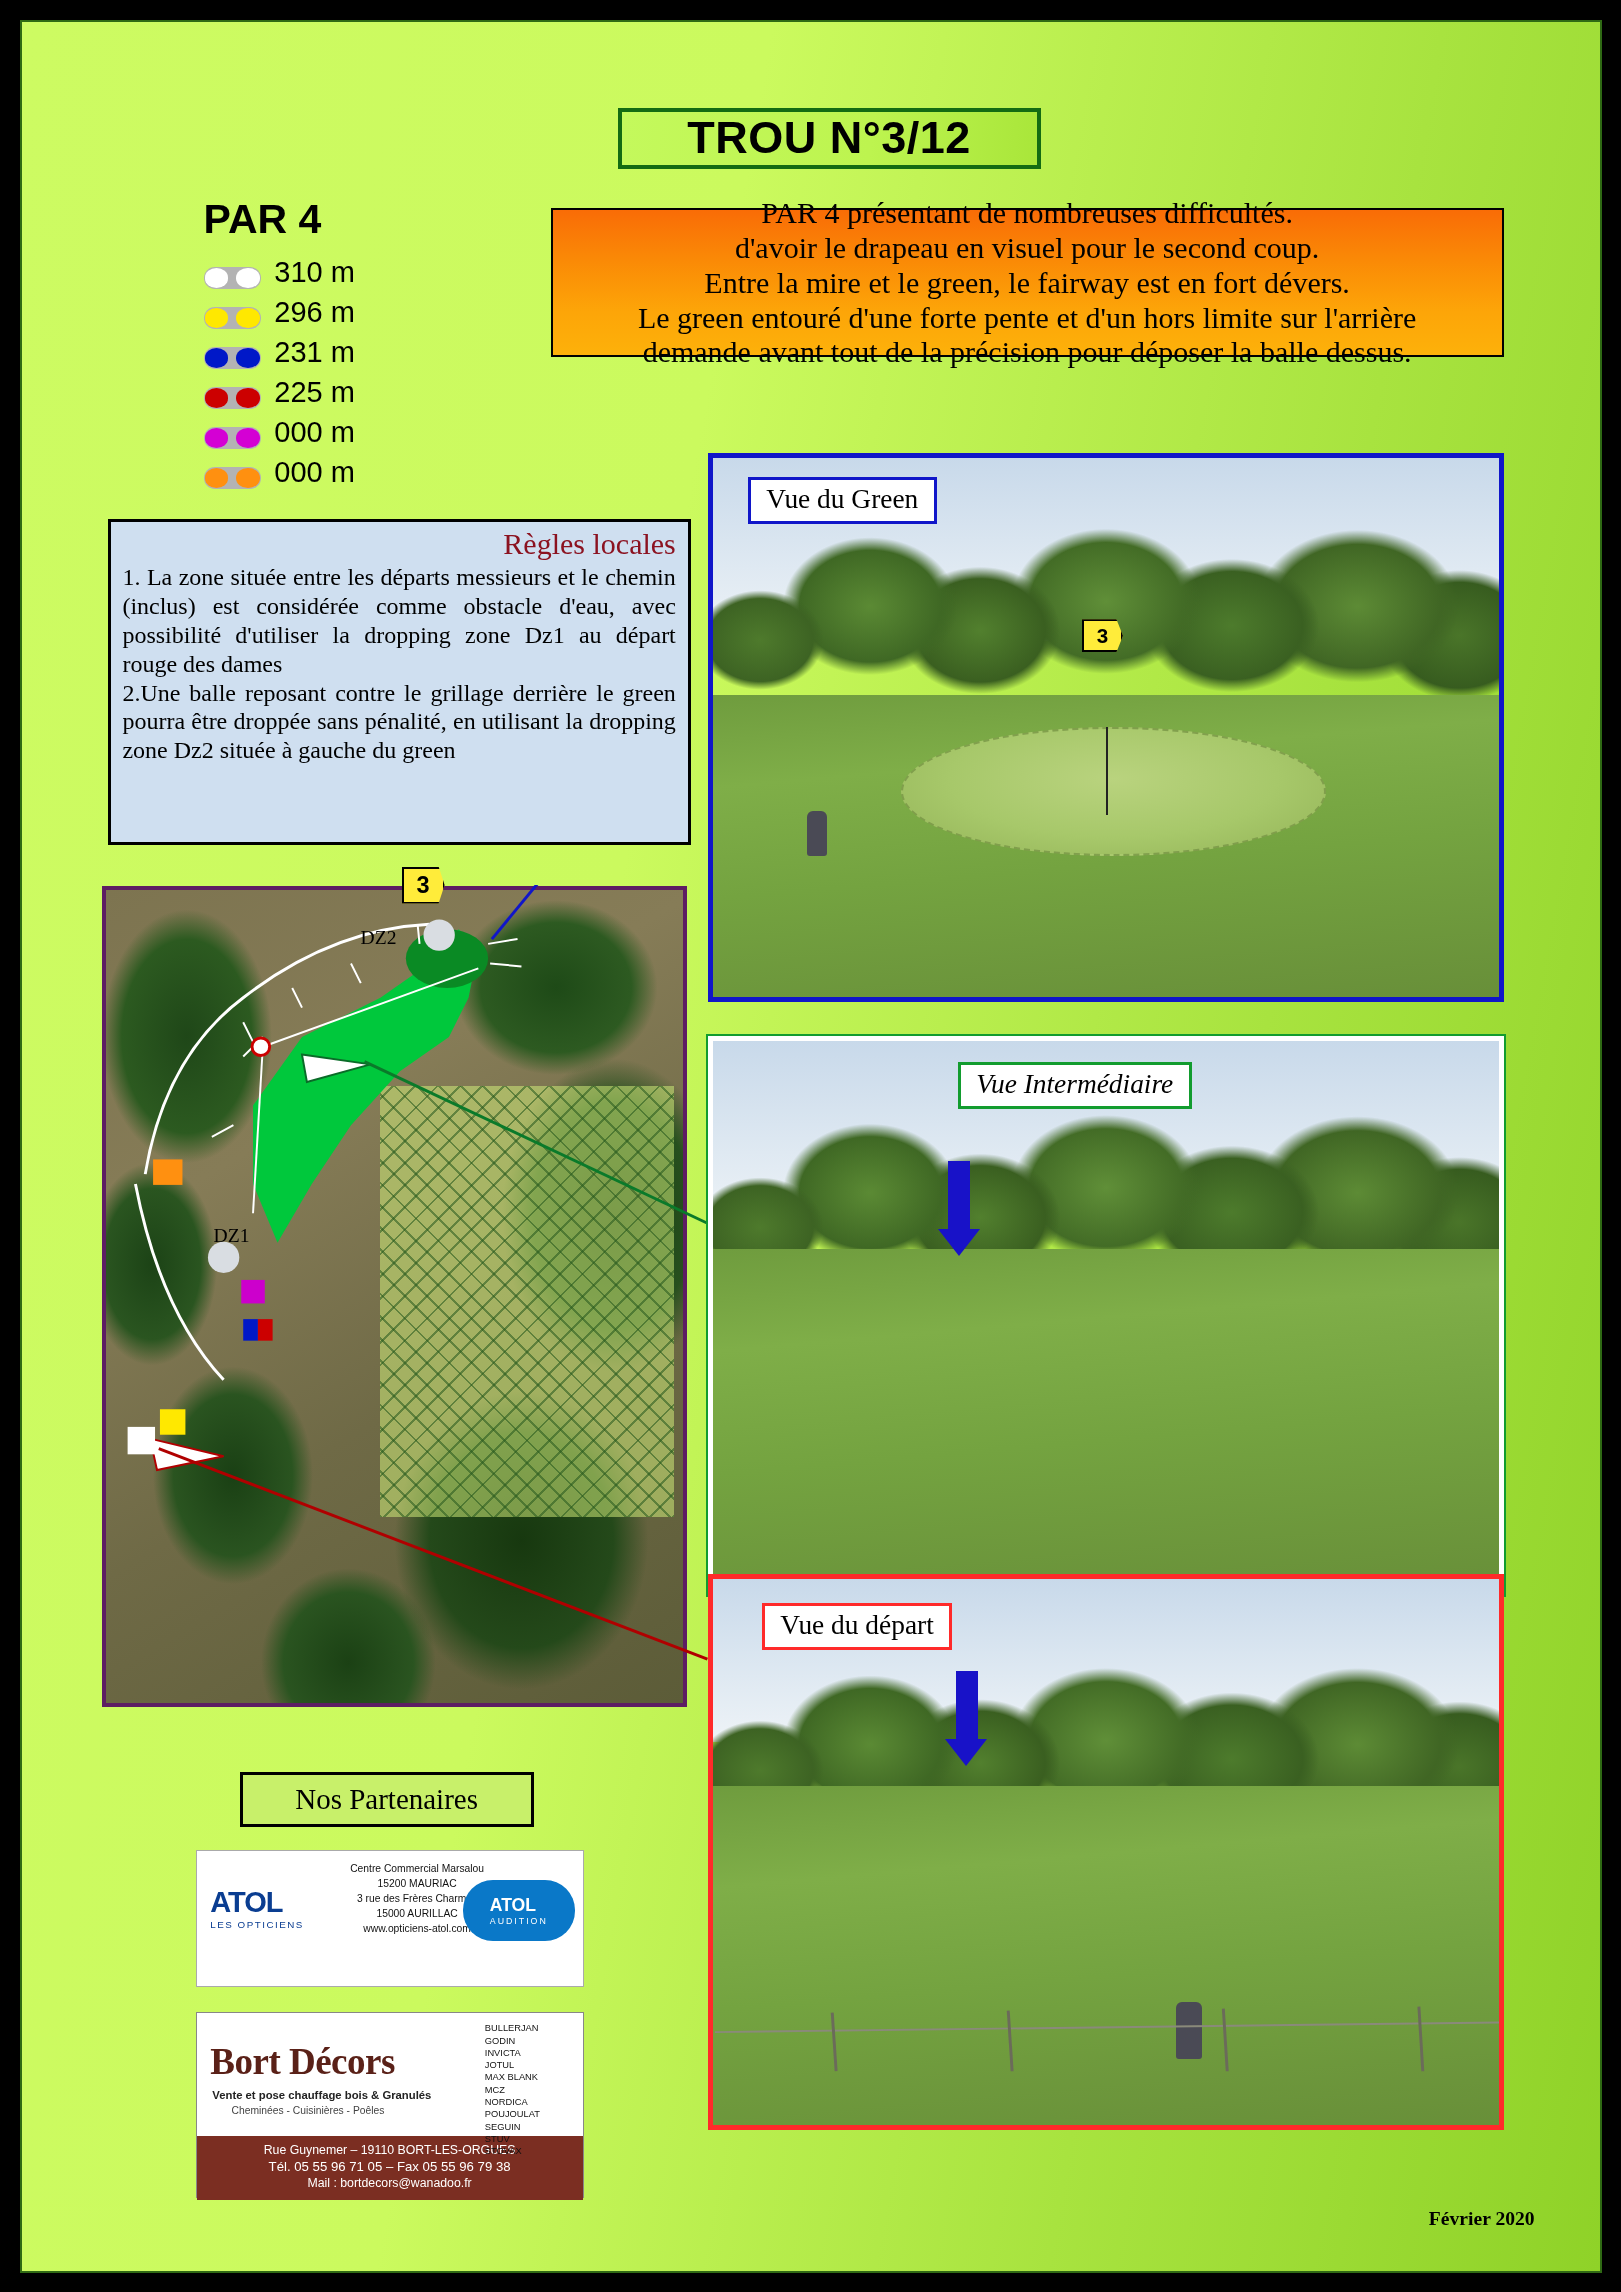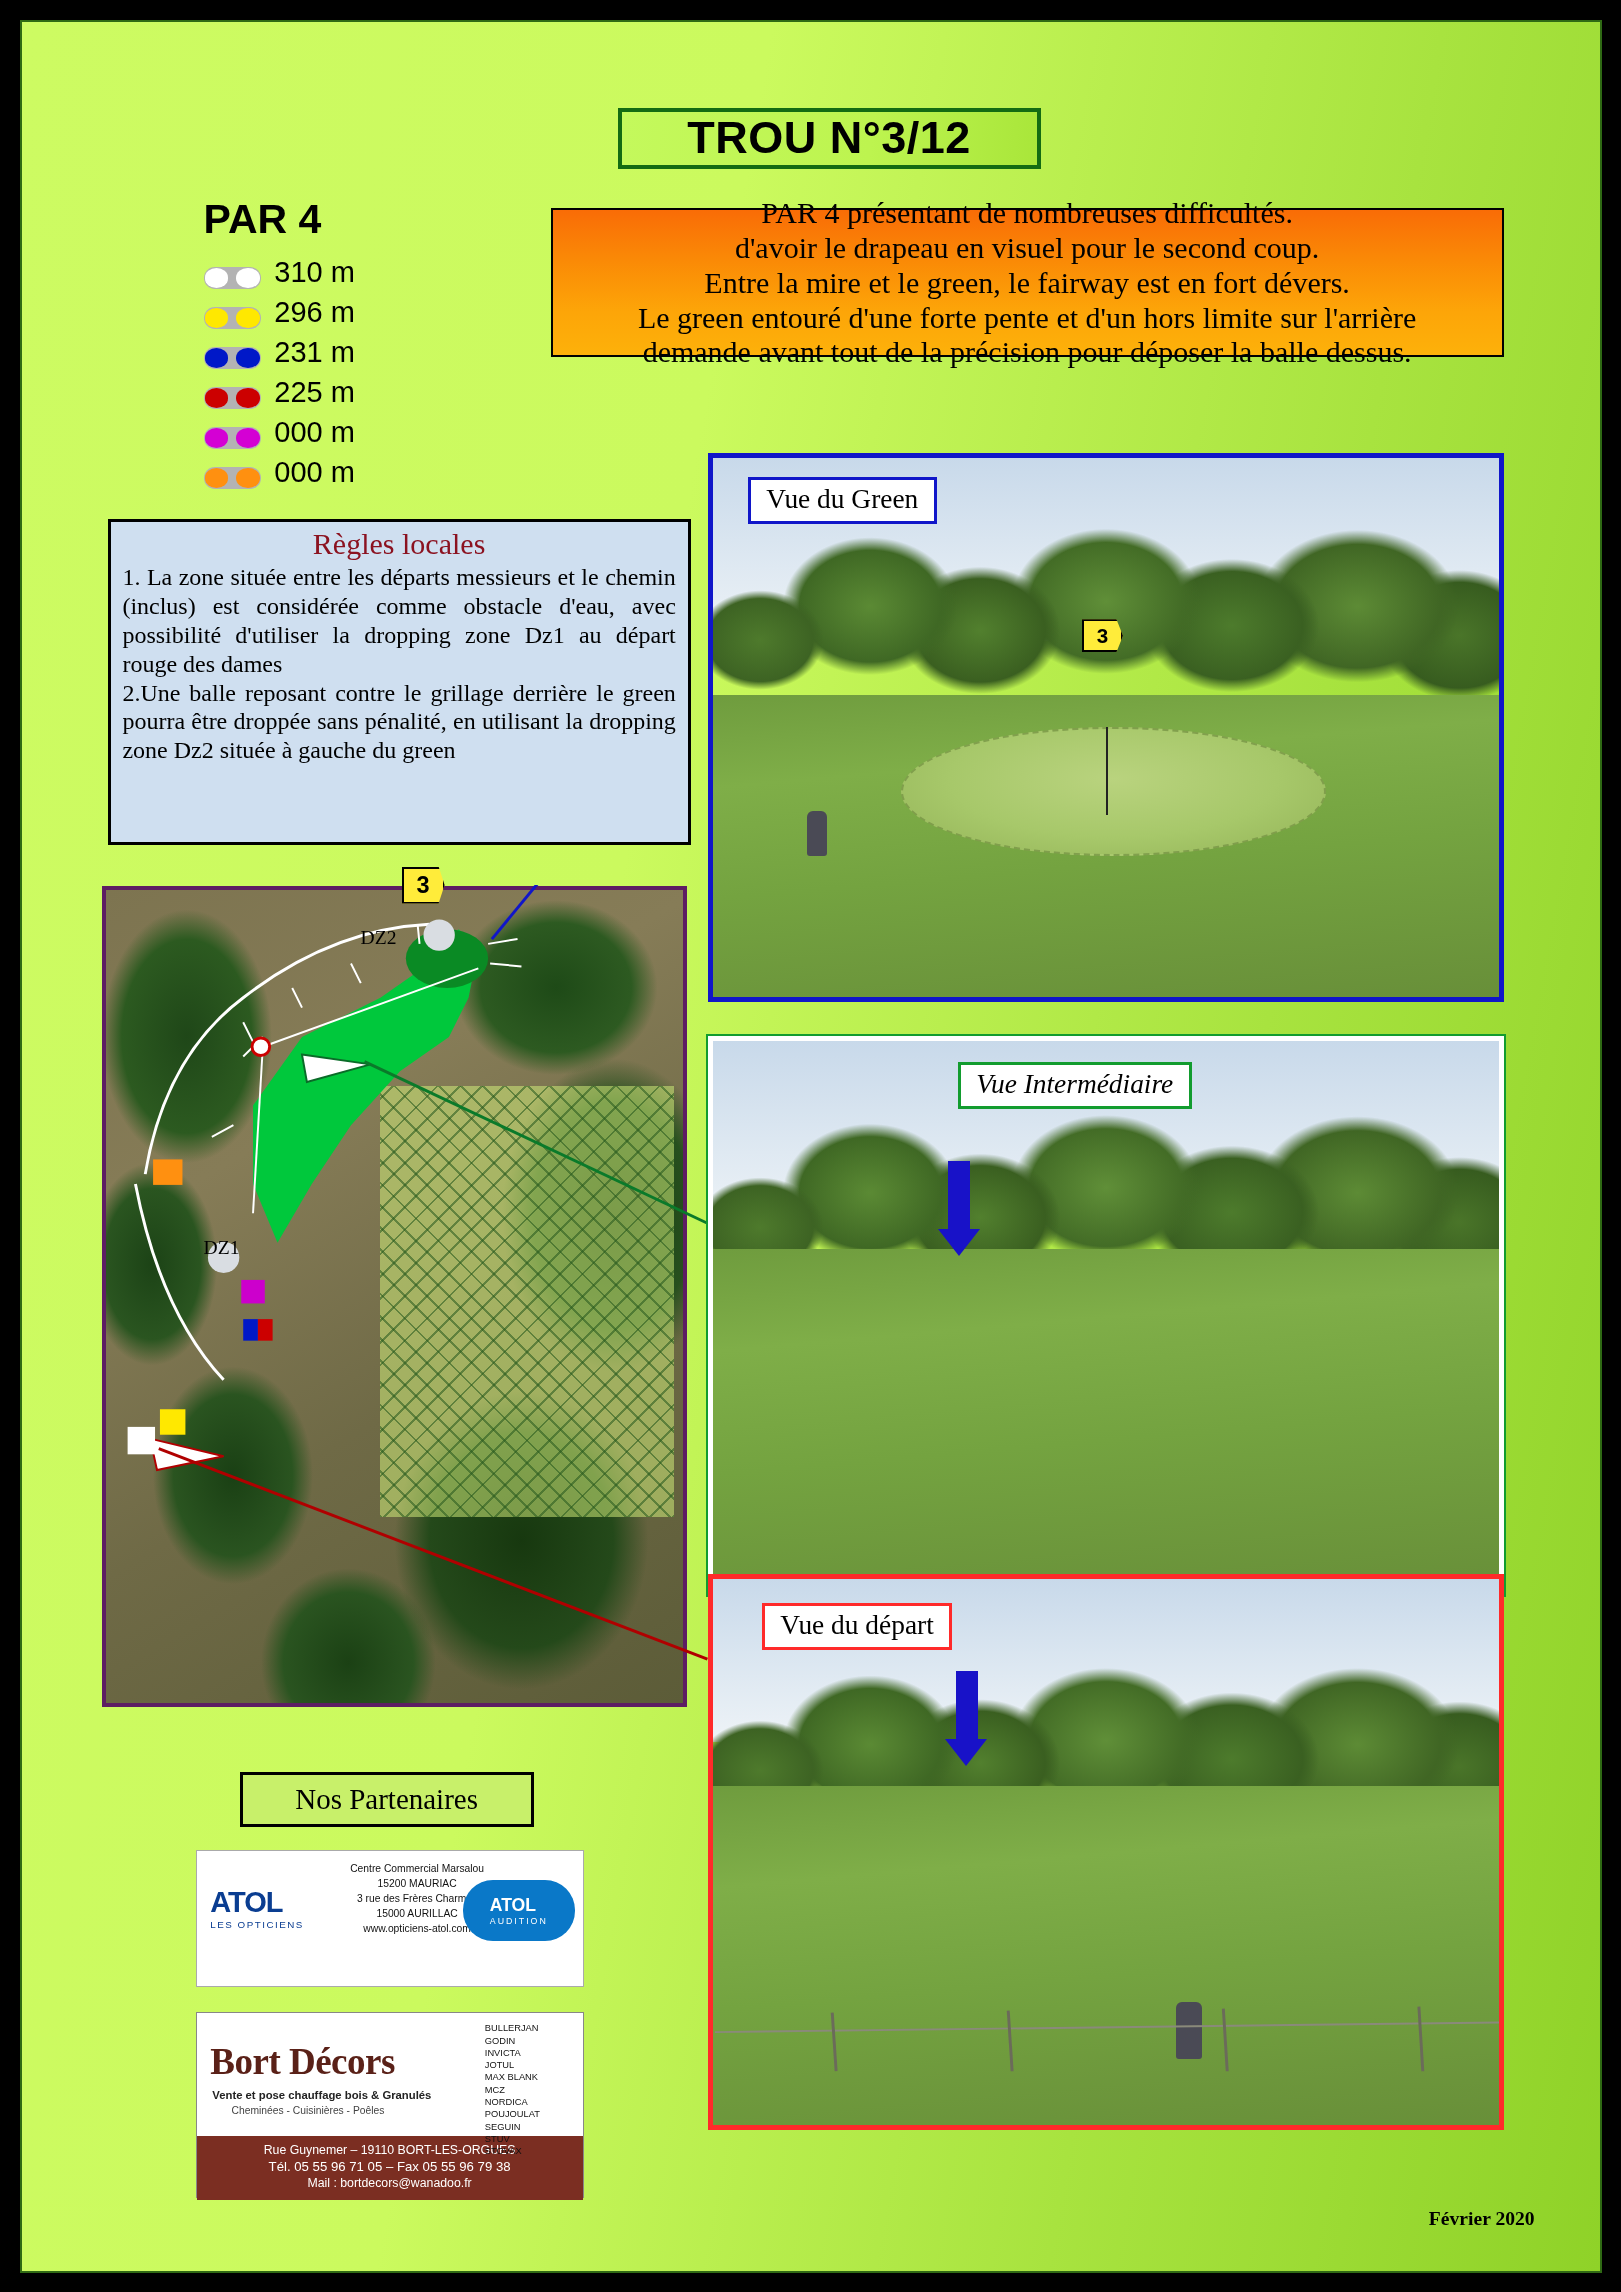--- a/index.html
+++ b/index.html
@@ -74,21 +74,21 @@
 
   
   .rules-box {
     position: absolute; left: 86px; top: 497px;
     width: 583px; height: 326px;
     background: #cfdff0; border: 3.9px solid #000;
     padding: 5.9px 11.8px 7.8px 11.8px;
   }
   .rules-title {
     font-family: "Liberation Serif", serif;
-    font-size: 30px; color: #8b1220; text-align: center;
+    font-size: 30px; color: #8b1220; text-align: right;
     margin-bottom: 2px;
   }
   .rules-box p {
     font-family: "Liberation Serif", serif;
     font-size: 24px; color: #000;
     text-align: justify; line-height: 1.2;
   }
 
   
   .map {
@@ -341,21 +341,21 @@
       <circle cx="120" cy="375" r="16" fill="#d9dde2"></circle>
       <rect x="138" y="398" width="24" height="24" fill="#cc00cc"></rect>
       <rect x="140" y="438" width="15" height="22" fill="#0018c8"></rect>
       <rect x="155" y="438" width="15" height="22" fill="#cc0000"></rect>
       <rect x="55" y="530" width="26" height="26" fill="#ffe800"></rect>
       <rect x="22" y="548" width="28" height="28" fill="#ffffff"></rect>
       <rect x="48" y="275" width="30" height="26" fill="#ff9010"></rect>
     </svg>
 
     <span class="map-label" style="left:255px; top:37px;">DZ2</span>
-    <span class="map-label" style="left:98px; top:335px;margin-top:12px;">DZ1</span>
+    <span class="map-label" style="left:108px; top:335px;">DZ1</span>
   </div>
 
   <svg class="connector" style="left:78px; top:863px; width:725px; height:843px;" viewBox="0 0 740 860" width="725" height="843">
     <line x1="400" y1="55" x2="470" y2="-30" stroke="#1016c9" stroke-width="3"></line>
     <line x1="270" y1="180" x2="620" y2="345" stroke="#0a7a2a" stroke-width="3"></line>
     <line x1="60" y1="575" x2="620" y2="790" stroke="#b00000" stroke-width="3"></line>
   </svg>
 
   <div class="photo p-green">
     <div class="sky-a"></div>

